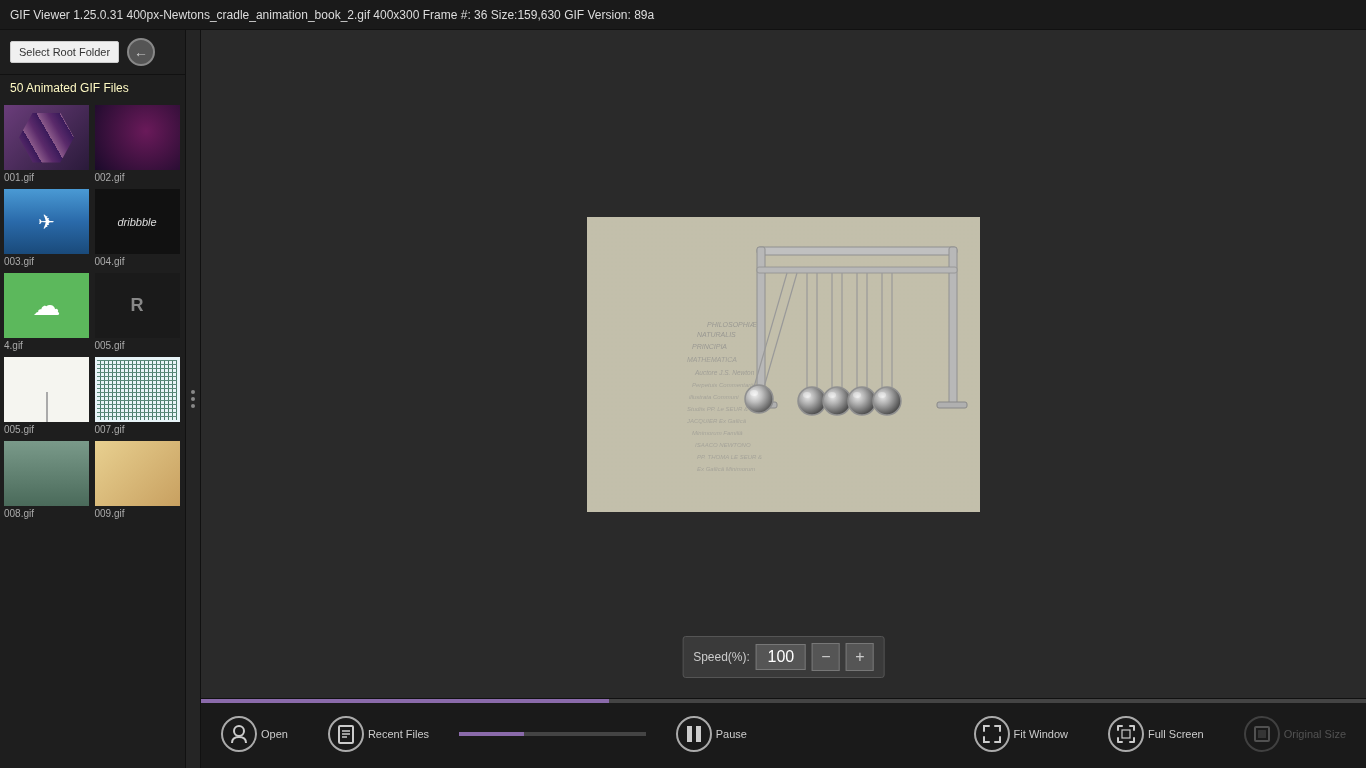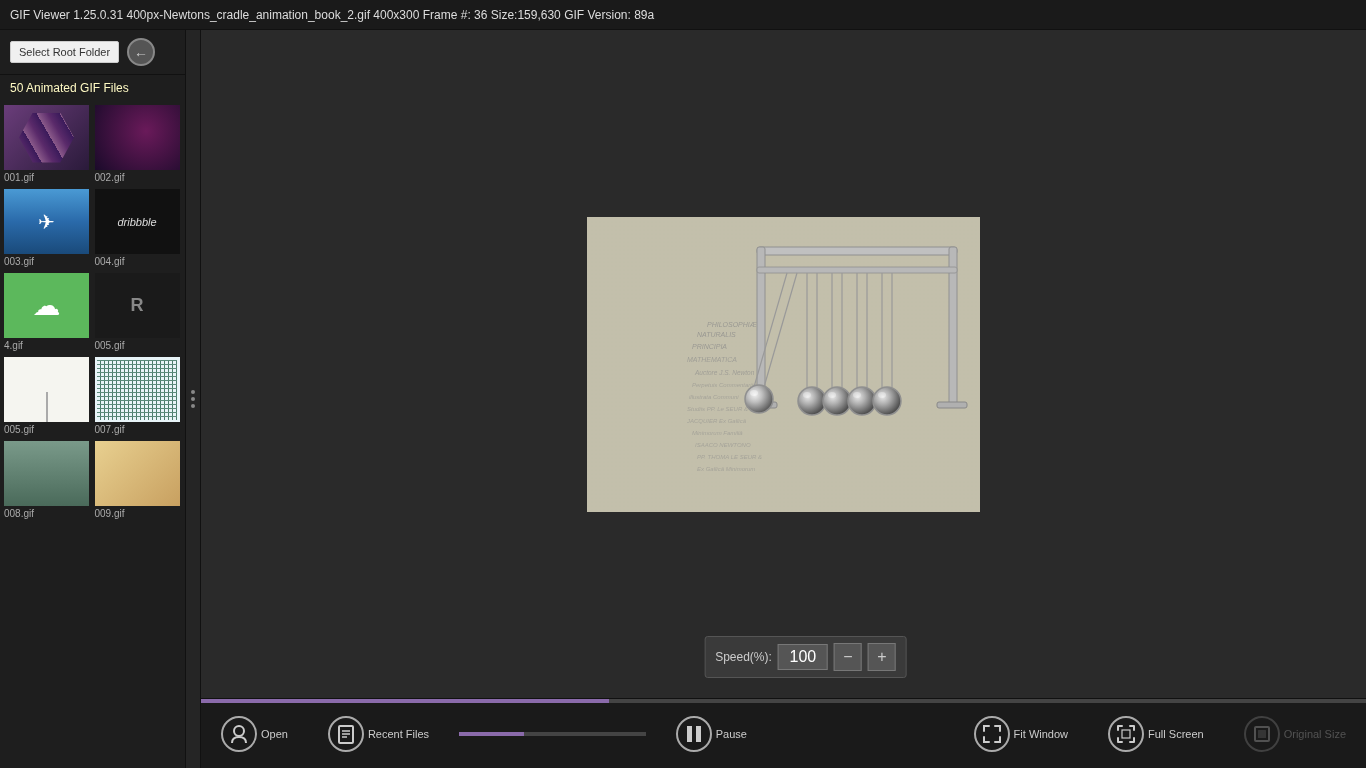--- a/index.html
+++ b/index.html
@@ -247,21 +247,20 @@
       bottom: 20px;
       left: 50%;
       transform: translateX(-50%);
       display: flex;
       align-items: center;
       gap: 6px;
       background: #3a3a3a;
       border: 1px solid #555;
       padding: 6px 10px;
       border-radius: 3px;
-      margin-left: 22px;
     }
 
     #speed-label {
       color: #ccc;
       font-size: 12px;
     }
 
     #speed-input {
       width: 50px;
       background: #555;

